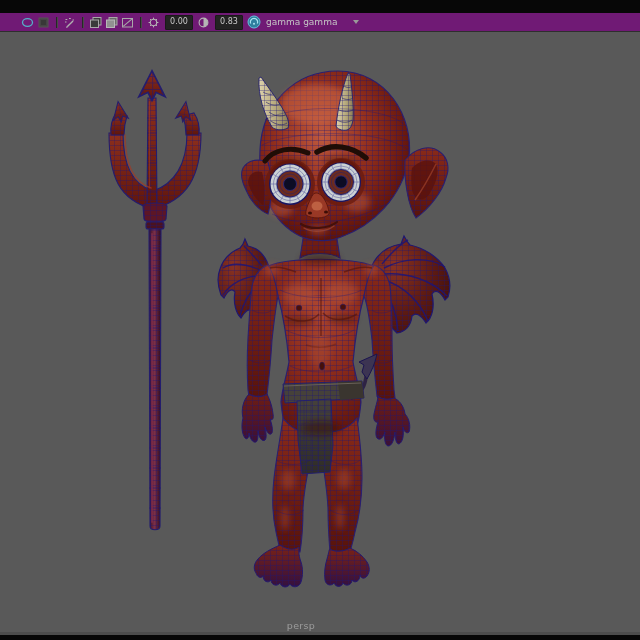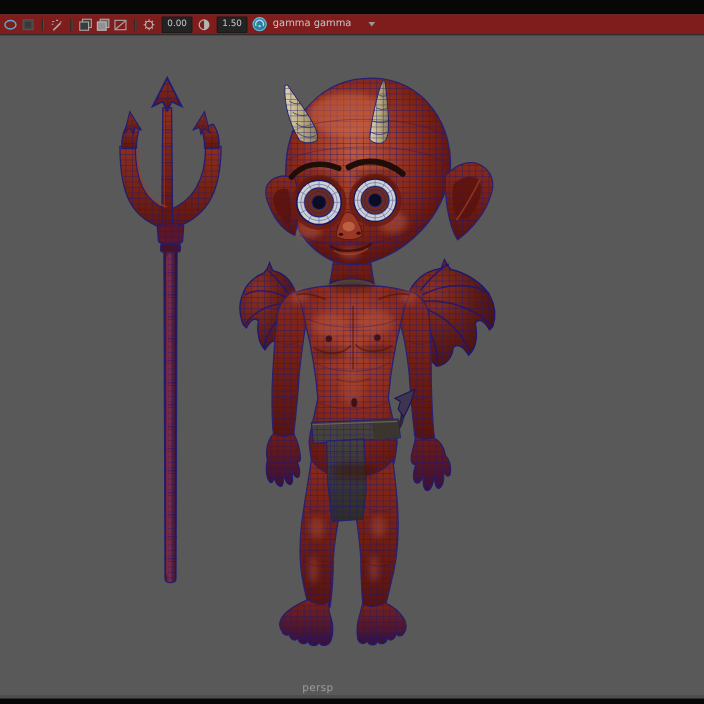--- a/index.html
+++ b/index.html
@@ -1,31 +1,31 @@
 <!DOCTYPE html>
 <html><head>
 <meta charset="utf-8">
 <style>
   html,body{margin:0;padding:0;background:#222;}
   .screen{position:relative;width:640px;height:640px;overflow:hidden;background:#595959;
           font-family:"DejaVu Sans",sans-serif;}
   .strip-top{position:absolute;left:0;top:0;width:640px;height:13px;background:#070707;z-index:6;}
-  .toolbar{position:absolute;left:0;top:13px;width:640px;height:19px;background:#7f1d1d;
+  .toolbar{position:absolute;left:0;top:13px;width:640px;height:19px;background:#701a75;
            border-bottom:1px solid #2e2e2e;box-sizing:border-box;display:flex;align-items:center;
-           padding-left:2px;z-index:6;}
+           padding-left:20px;z-index:6;}
   .tbtn{width:15px;height:15px;display:flex;align-items:center;justify-content:center;margin-right:1px;}
   .tsep{width:1px;height:11px;background:#272727;border-right:1px solid #4a4a4a;margin:0 4px;}
   .tfield{width:26px;height:13px;background:#232323;border:1px solid #1a1a1a;border-radius:1px;
           color:#c9c9c9;font-size:8px;line-height:12px;text-align:center;margin:0 3px;}
   .tlabel{color:#c6c6c6;font-size:9px;margin-left:4px;white-space:nowrap;}
   .tcaret{width:0;height:0;border-left:3.5px solid transparent;border-right:3.5px solid transparent;
           border-top:4.5px solid #9a9a9a;margin-left:16px;}
   .viewport{position:absolute;left:0;top:32px;width:640px;height:600px;background:#595959;z-index:1;}
   svg.scene{position:absolute;left:0;top:0;z-index:2;}
-  .persp{position:absolute;left:0;top:620px;width:578px;text-align:center;color:#9c9c9c;
+  .persp{position:absolute;left:12px;top:620px;width:578px;text-align:center;color:#9c9c9c;
          font-size:9.5px;letter-spacing:.3px;z-index:5;}
   .bottom-line{position:absolute;left:0;top:632px;width:640px;height:3px;background:#4d4d4d;z-index:6;}
   .strip-bottom{position:absolute;left:0;top:635px;width:640px;height:5px;background:#070707;z-index:6;}
 </style>
 </head>
 <body>
 
 <div class="screen">
 
   <div class="strip-top"></div>
@@ -76,21 +76,21 @@
         <path d="M6.5,1.6v1.6M6.5,9.8v1.6M1.6,6.5h1.6M9.8,6.5h1.6M3,3l1.1,1.1M10,3L8.9,4.1M3,10l1.1-1.1M10,10L8.9,8.9" stroke="#b5b5b5" stroke-width="1"></path>
       </svg>
     </div>
     <div class="tfield">0.00</div>
     <div class="tbtn">
       <svg width="13" height="13" viewBox="0 0 13 13">
         <circle cx="6.5" cy="6.5" r="4.4" fill="none" stroke="#b5b5b5" stroke-width="1.1"></circle>
         <path d="M6.5,2.1A4.4,4.4 0 0 1 6.5,10.9Z" fill="#b5b5b5"></path>
       </svg>
     </div>
-    <div class="tfield">1.50</div>
+    <div class="tfield">0.83</div>
     <div class="tbtn">
       <svg width="14" height="14" viewBox="0 0 14 14">
         <circle cx="7" cy="7" r="6" fill="#2f7f9e" stroke="#63c2dc" stroke-width="1"></circle>
         <path d="M3.8,8.6A3.6,3.6 0 1 1 10.2,8.6" fill="none" stroke="#a8e2f0" stroke-width="1.2"></path>
         <circle cx="7" cy="8.8" r="1" fill="#a8e2f0"></circle>
       </svg>
     </div>
     <div class="tlabel">gamma gamma</div>
     <div class="tcaret"></div>
   </div>

